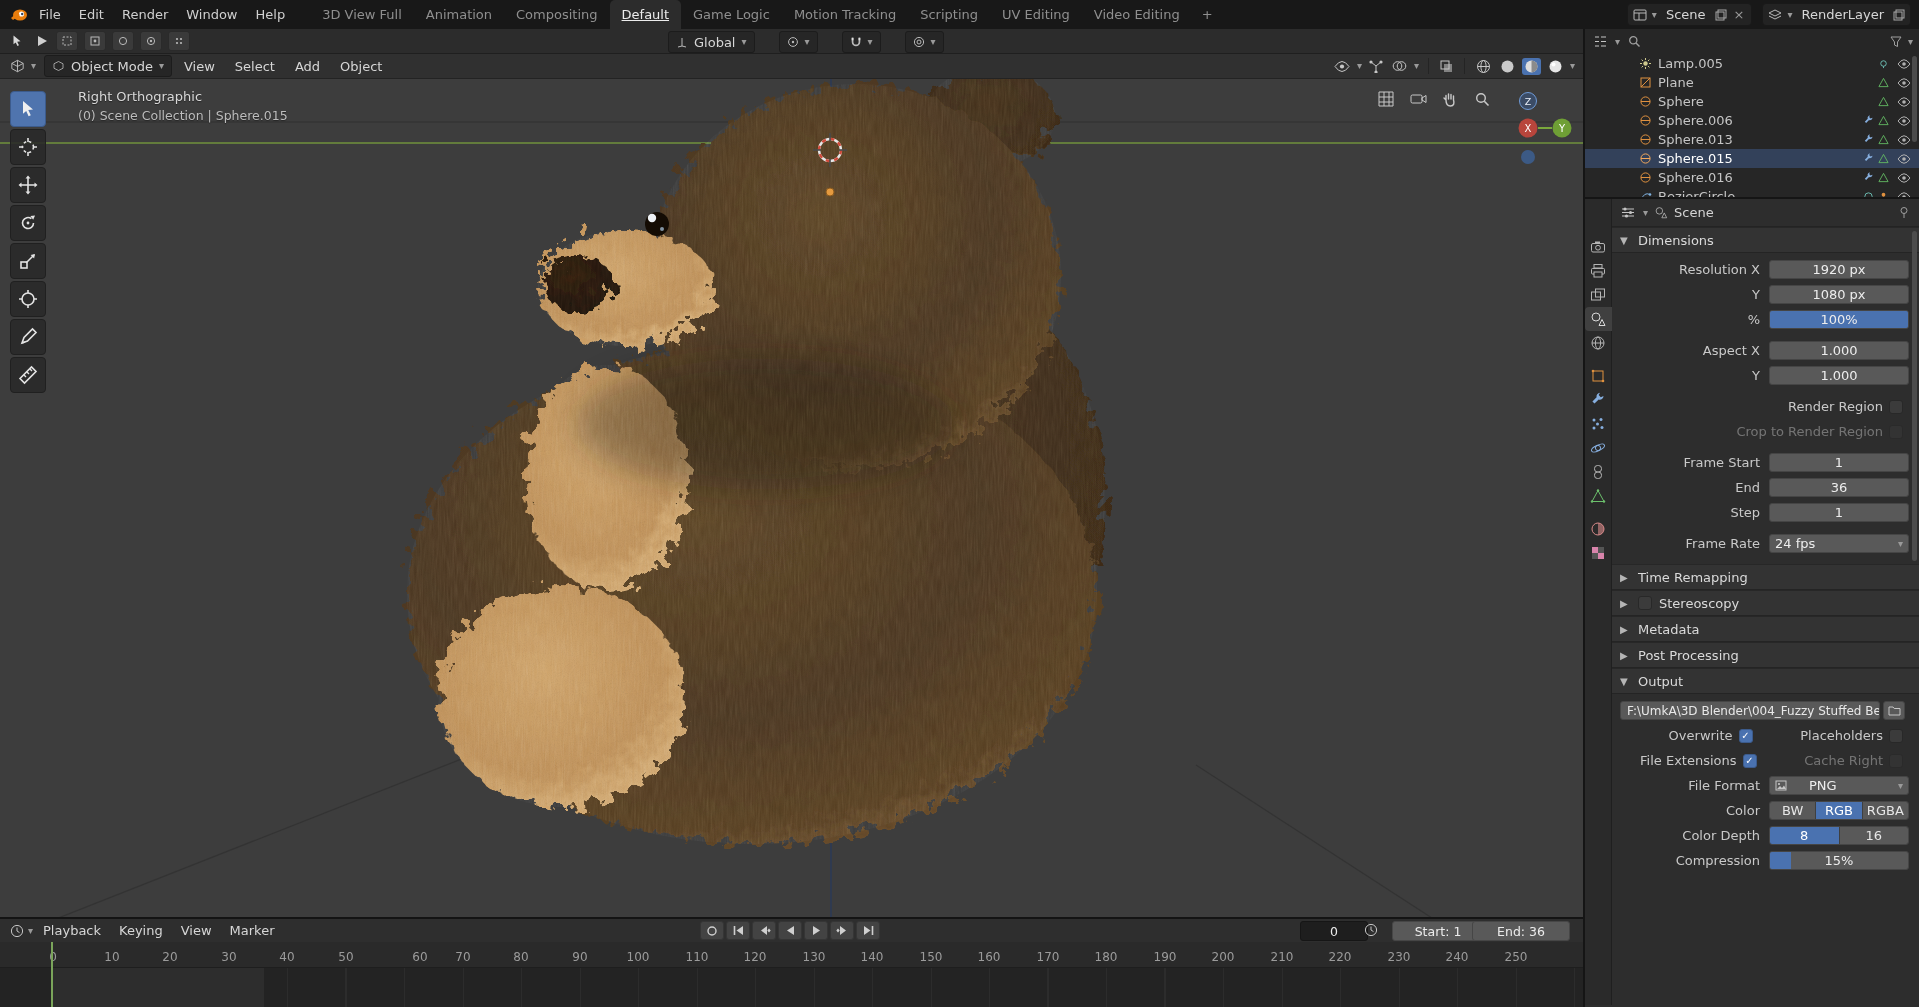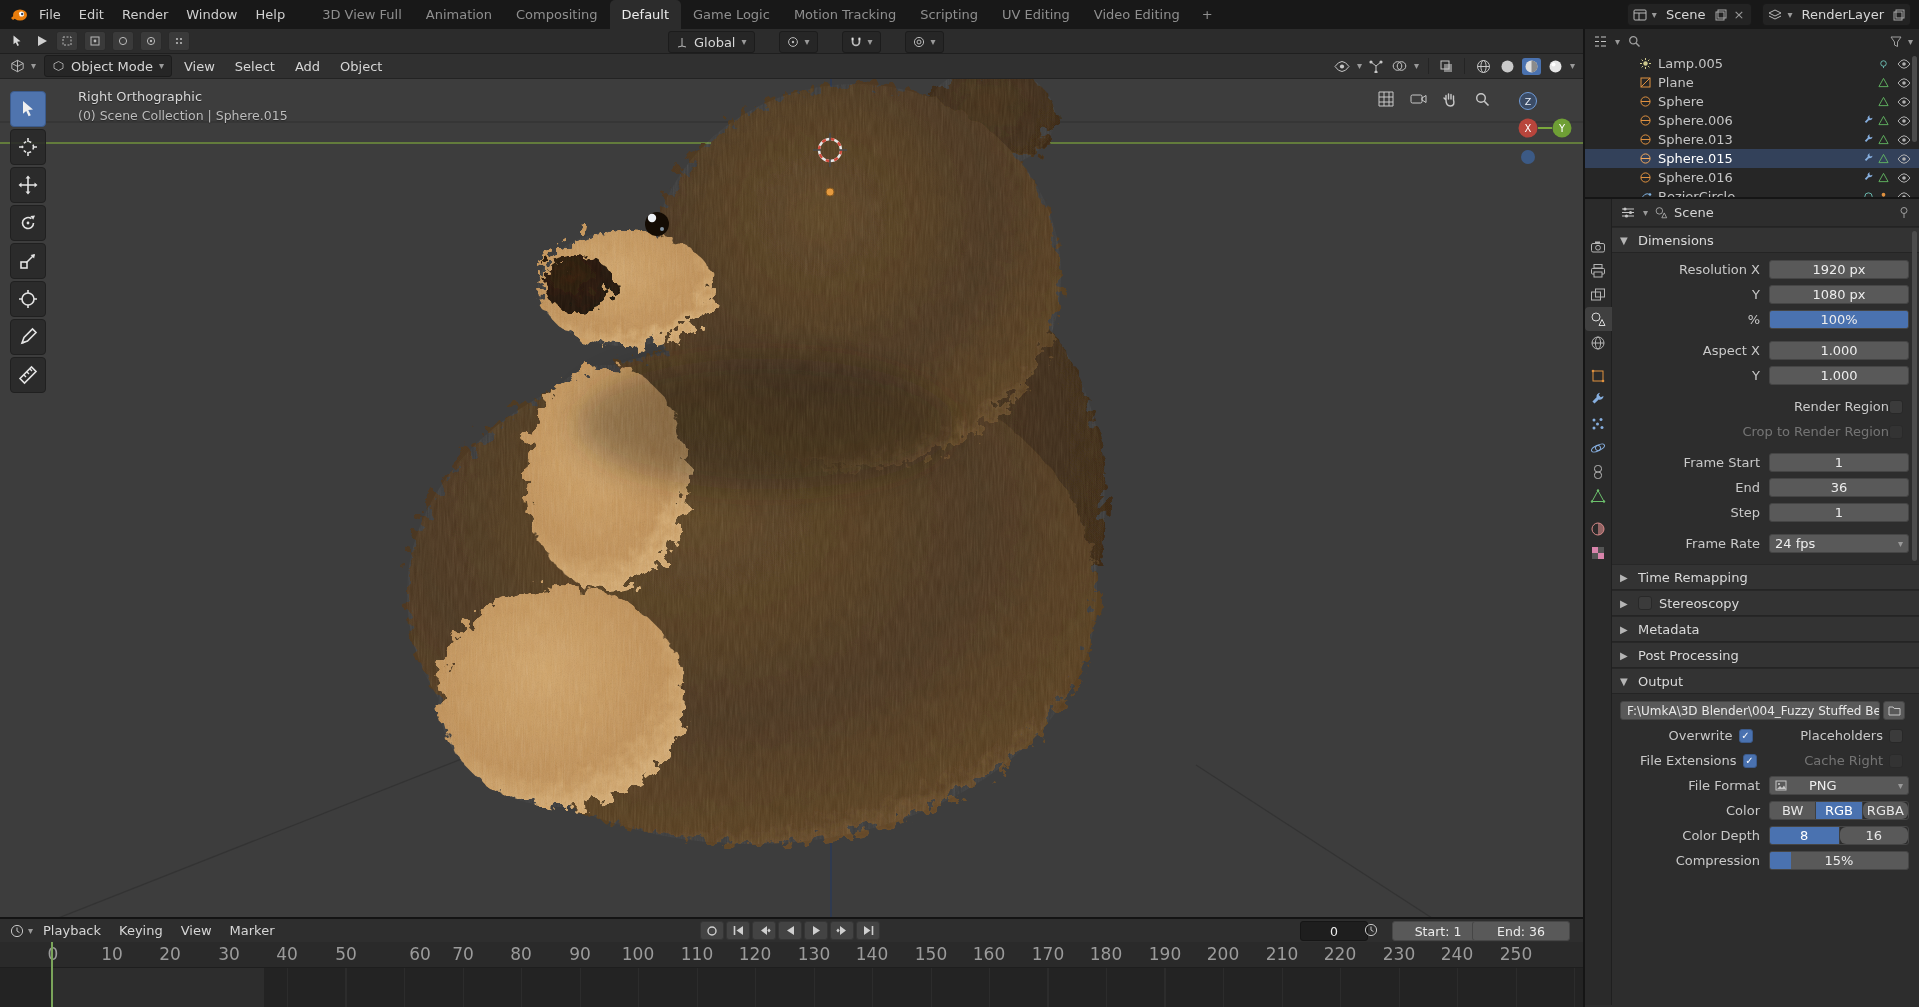--- a/index.html
+++ b/index.html
@@ -5,21 +5,21 @@
   html,body{margin:0;padding:0;background:#000;}
   #app{position:relative;width:1919px;height:1007px;background:#181818;font-family:"DejaVu Sans","Liberation Sans",sans-serif;font-size:13px;color:#d4d4d4;overflow:hidden;}
   .abs{position:absolute;}
   svg{display:block;}
 
   
   #topbar{position:absolute;left:0;top:0;width:1919px;height:29px;display:flex;align-items:center;padding:0 8px;box-sizing:border-box;background:#181818;}
   .menu{padding:0 9px;height:29px;display:flex;align-items:center;color:#cfcfcf;}
   #tabs{display:flex;height:29px;margin-left:16px;align-items:flex-end;}
   .tab{padding:0 12px;height:29px;display:flex;align-items:center;color:#8f8f8f;}
-  .tab.active{background:#2c2c2c;color:#ececec;border-radius:5px 5px 0 0;}
+  .tab.active{background:#2c2c2c;color:#ececec;border-radius:5px 5px 0 0;text-decoration:underline;}
   .tab-add{padding:0 10px;color:#8f8f8f;height:29px;display:flex;align-items:center;}
   .selector{display:flex;align-items:center;background:#232323;border:1px solid #191919;border-radius:4px;height:21px;padding:0 5px;gap:5px;margin-left:10px;}
   .selector .lbl{color:#d6d6d6;padding:0 4px;}
   .caret{font-size:10px;color:#9a9a9a;line-height:1;}
   .xbtn{color:#9a9a9a;padding:0 2px;}
 
   
   #toolsrow{position:absolute;left:0;top:29px;width:1583px;height:25px;background:#2c2c2c;border-bottom:1px solid #1f1f1f;box-sizing:border-box;display:flex;align-items:center;padding:0 8px;gap:6px;}
   .tgl{width:20px;height:18px;background:#3a3a3a;border:1px solid #2a2a2a;border-radius:3px;display:flex;align-items:center;justify-content:center;}
   .widget{display:flex;align-items:center;height:20px;background:#262626;border:1px solid #1c1c1c;border-radius:3px;padding:0 7px;gap:6px;color:#d6d6d6;}
@@ -40,21 +40,21 @@
   #vptools{position:absolute;left:10px;top:12px;display:flex;flex-direction:column;gap:2px;}
   .tool{width:34px;height:34px;background:rgba(41,41,41,.88);border:1px solid #202020;border-radius:4px;display:flex;align-items:center;justify-content:center;}
   .tool.on{background:#4f74ae;border-color:#3c5b8c;}
   #vpicons{position:absolute;left:1373px;top:8px;display:flex;gap:6px;}
   .vpico{width:26px;height:24px;display:flex;align-items:center;justify-content:center;border-radius:3px;}
 
   
   #tl{position:absolute;left:0;top:917px;width:1583px;height:90px;background:#232323;border-top:2px solid #141414;box-sizing:border-box;}
   #tlh{position:relative;height:23px;background:#2e2e2e;display:flex;align-items:center;padding:0 8px;gap:2px;box-sizing:border-box;}
   #tlr{position:relative;height:26px;background:#2a2a2a;border-bottom:1px solid #1e1e1e;box-sizing:border-box;}
-  .tick{position:absolute;bottom:3px;width:40px;text-align:center;font-size:17px;color:#9b9b9b;}
+  .tick{position:absolute;bottom:3px;width:40px;text-align:center;font-size:12px;color:#9b9b9b;}
   #tlt{position:relative;height:39px;background:#232323;overflow:hidden;}
   #tlt::before{content:"";position:absolute;left:53px;right:0;top:0;bottom:0;background:repeating-linear-gradient(90deg,rgba(255,255,255,.045) 0 1px,transparent 1px 58.5px);}
   #tl-range{position:absolute;left:53px;width:211px;top:0;bottom:0;background:#2d2d2d;}
   #playhead{position:absolute;left:51px;top:23px;width:2px;height:65px;background:#7aa45a;}
   .tfield{height:18px;background:#595959;border:1px solid #464646;border-radius:3px;display:flex;align-items:center;justify-content:center;color:#ececec;font-size:12.5px;padding:0 8px;}
   .tfield.dark{background:#1e1e1e;border-color:#161616;}
   .transport{display:flex;gap:2px;position:absolute;left:700px;top:2px;}
   .tbtn{width:24px;height:19px;display:flex;align-items:center;justify-content:center;border-radius:3px;background:#434343;border:1px solid #353535;box-sizing:border-box;}
 
   
@@ -83,24 +83,24 @@
   .prow{display:flex;align-items:center;height:25px;}
   .plbl{flex:0 0 148px;text-align:right;padding-right:0;color:#c9c9c9;white-space:nowrap;box-sizing:border-box;}
   .pfld{width:140px;margin-left:9px;height:19px;background:#595959;border:1px solid #454545;border-radius:3px;display:flex;align-items:center;justify-content:center;color:#ededed;box-sizing:border-box;position:relative;overflow:hidden;}
   .pfld.menu{justify-content:flex-start;padding:0 5px;gap:22px;}
   .pfld.menu .caret{margin-left:auto;}
   .slider-fill{position:absolute;left:0;top:0;bottom:0;background:#4a72b0;}
   .slider-txt{position:relative;z-index:1;}
   .cb{width:14px;height:14px;border-radius:3px;background:#3b3b3b;border:1px solid #282828;display:flex;align-items:center;justify-content:center;box-sizing:border-box;}
   .cb.ck{background:#4a72b0;border-color:#3c5b8c;color:#fff;font-size:10px;}
   .dim{opacity:.45;}
-  .prow.endr{justify-content:flex-end;padding-right:16px;}
+  .prow.endr{justify-content:flex-end;padding-right:16px;gap:6px;}
   .seg{display:flex;width:140px;margin-left:9px;height:19px;border-radius:3px;overflow:hidden;border:1px solid #454545;box-sizing:border-box;}
   .seg .s{flex:1;background:#595959;display:flex;align-items:center;justify-content:center;color:#e6e6e6;border-right:1px solid #3f3f3f;}
-  .seg .s:last-child{border-right:none;border-radius:6px;}
+  .seg .s:last-child{border-right:none;}
   .seg .s.on{background:#4a72b0;color:#fff;}
   .gap6{height:6px;}
   .pathrow{display:flex;align-items:center;gap:3px;padding:3px 14px 3px 8px;}
   .pathfld{flex:1;height:19px;background:#595959;border:1px solid #454545;border-radius:3px;color:#e8e8e8;display:flex;align-items:center;padding:0 6px;font-size:12px;white-space:nowrap;overflow:hidden;box-sizing:border-box;}
   .fbtn{width:22px;height:19px;background:#595959;border:1px solid #454545;border-radius:3px;display:flex;align-items:center;justify-content:center;box-sizing:border-box;}
   .grp{display:flex;align-items:center;gap:6px;justify-content:flex-end;}
   #props-sb{position:absolute;right:2px;top:32px;width:5px;height:330px;background:#4c4c4c;border-radius:3px;}
 </style>
 </head>
 <body>

